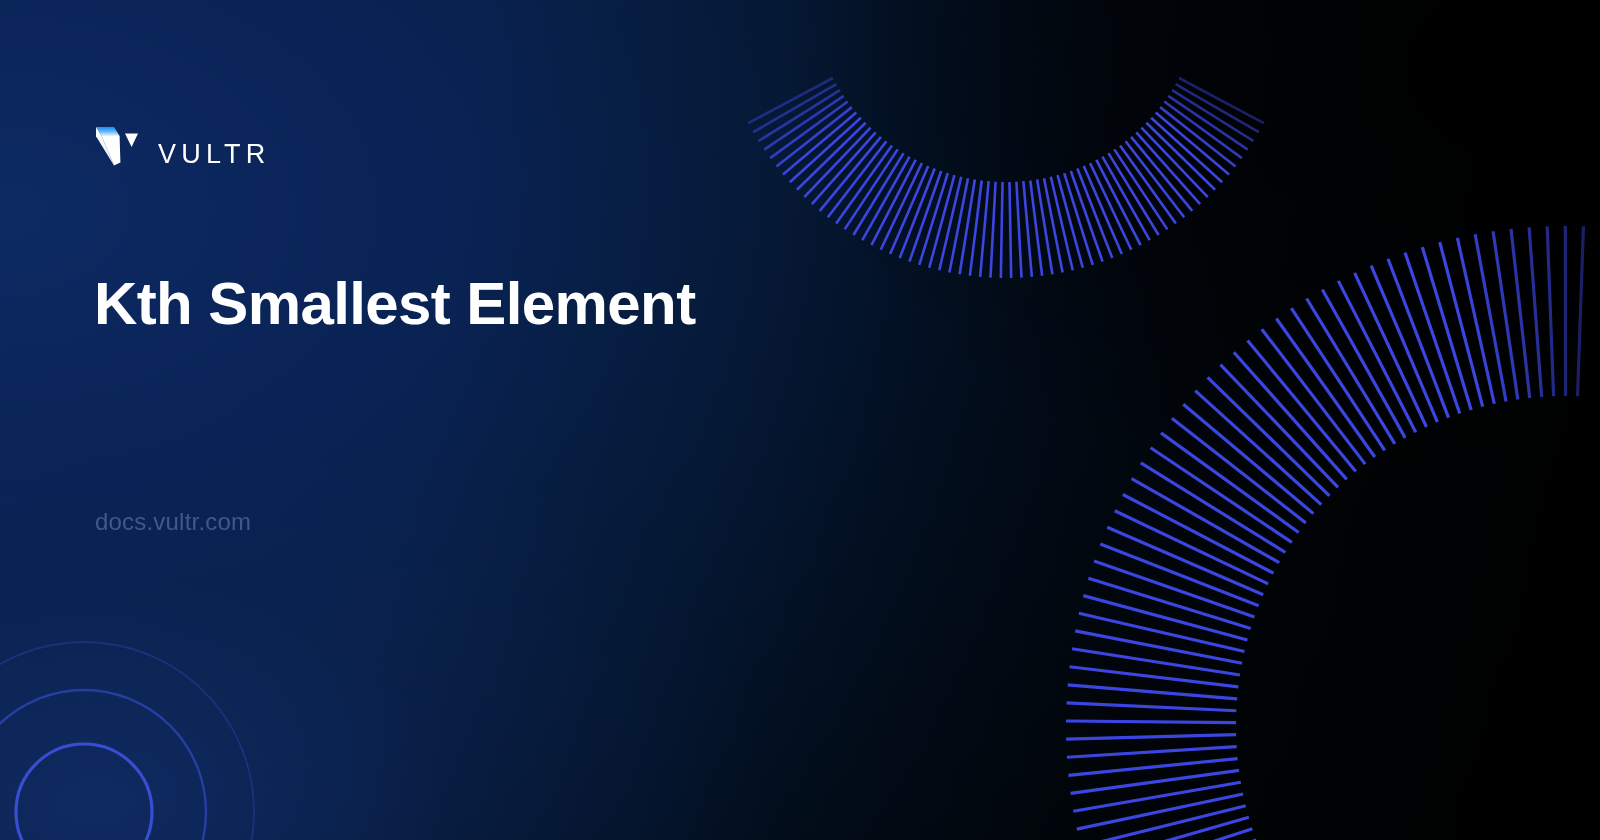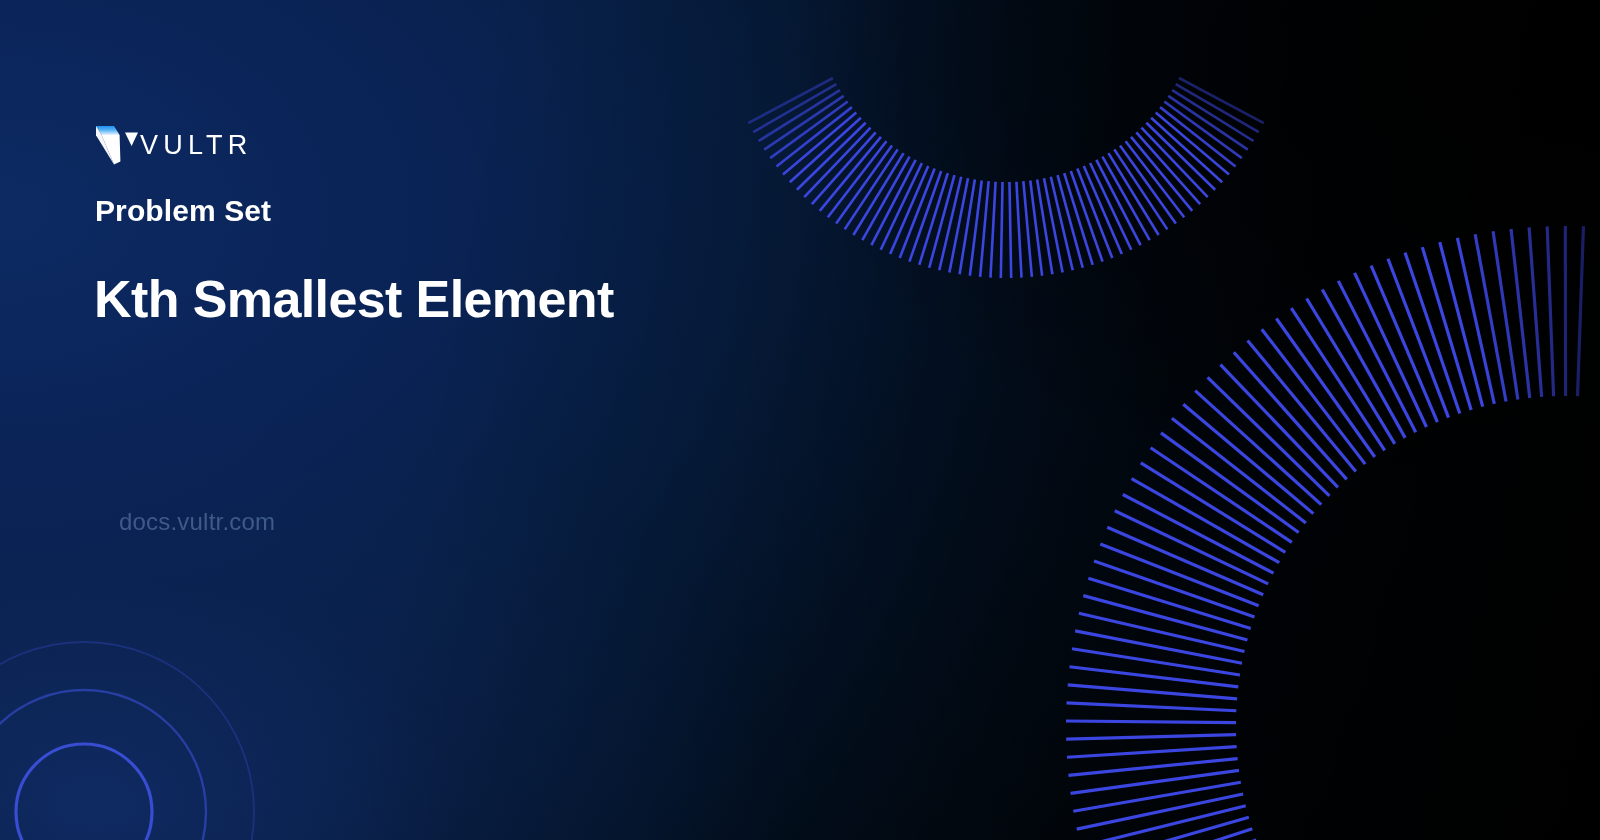--- a/index.html
+++ b/index.html
@@ -66,21 +66,22 @@
     top: 0;
     width: 760px;
     height: 840px;
   }
 
   .brand {
     position: absolute;
     top: 122px;
     left: 0;
     display: flex;
-    align-items: center;
+    align-items: flex-end;
+    gap: 18px;
     height: 46px;
   }
   .brand-logo {
     width: 46px;
     height: 44px;
     display: block;
   }
   .brand-word {
     color: #ffffff;
     font-size: 27px;
@@ -101,37 +102,36 @@
     line-height: 1.2;
     white-space: nowrap;
   }
 
   .headline {
     position: absolute;
     top: 268px;
     left: 0;
     width: 740px;
     color: #ffffff;
-    font-size: 52px;
+    font-size: 60px;
     font-weight: 700;
     line-height: 1.2;
     letter-spacing: -0.6px;
   }
 
   .site-url {
     position: absolute;
     top: 508px;
     left: 1px;
     color: #3e5a88;
     font-size: 24px;
     font-weight: 400;
     letter-spacing: 0.2px;
     line-height: 1.2;
     white-space: nowrap;
-    margin-left: 24px;
   }
 </style>
 </head>
 <body>
 
 <div class="canvas">
 
   <div class="bg-base"></div>
   <div class="bg-bottom-left-glow"></div>
   <div class="bg-dark-right"></div>
@@ -311,21 +311,20 @@
     <div class="brand">
       <svg class="brand-logo" viewBox="0 0 46 44">
         <path d="M2.0 3.0 L20.0 3.0 L25.6 12.0 L7.6 12.0 Z" fill="url(#logoCap)"></path>
         <path d="M7.6 12.0 L25.6 12.0 L26.4 38.6 L20.0 41.5 Z" fill="#ffffff"></path>
         <path d="M2.0 3.0 L7.6 12.0 L20.0 41.5 L2.0 12.2 Z" fill="#ffffff" opacity="0.96"></path>
         <path d="M31.0 9.5 L44.0 9.5 L37.6 23.0 Z" fill="#ffffff"></path>
       </svg>
       <div class="brand-word">VULTR</div>
     </div>
 
-    <div class="eyebrow">Problem Set</div>
 
     <h1 class="headline">
       <span>Kth Smallest Element</span><br>
     </h1>
 
     <div class="site-url">docs.vultr.com</div>
 
   </div>
 </div>
 

